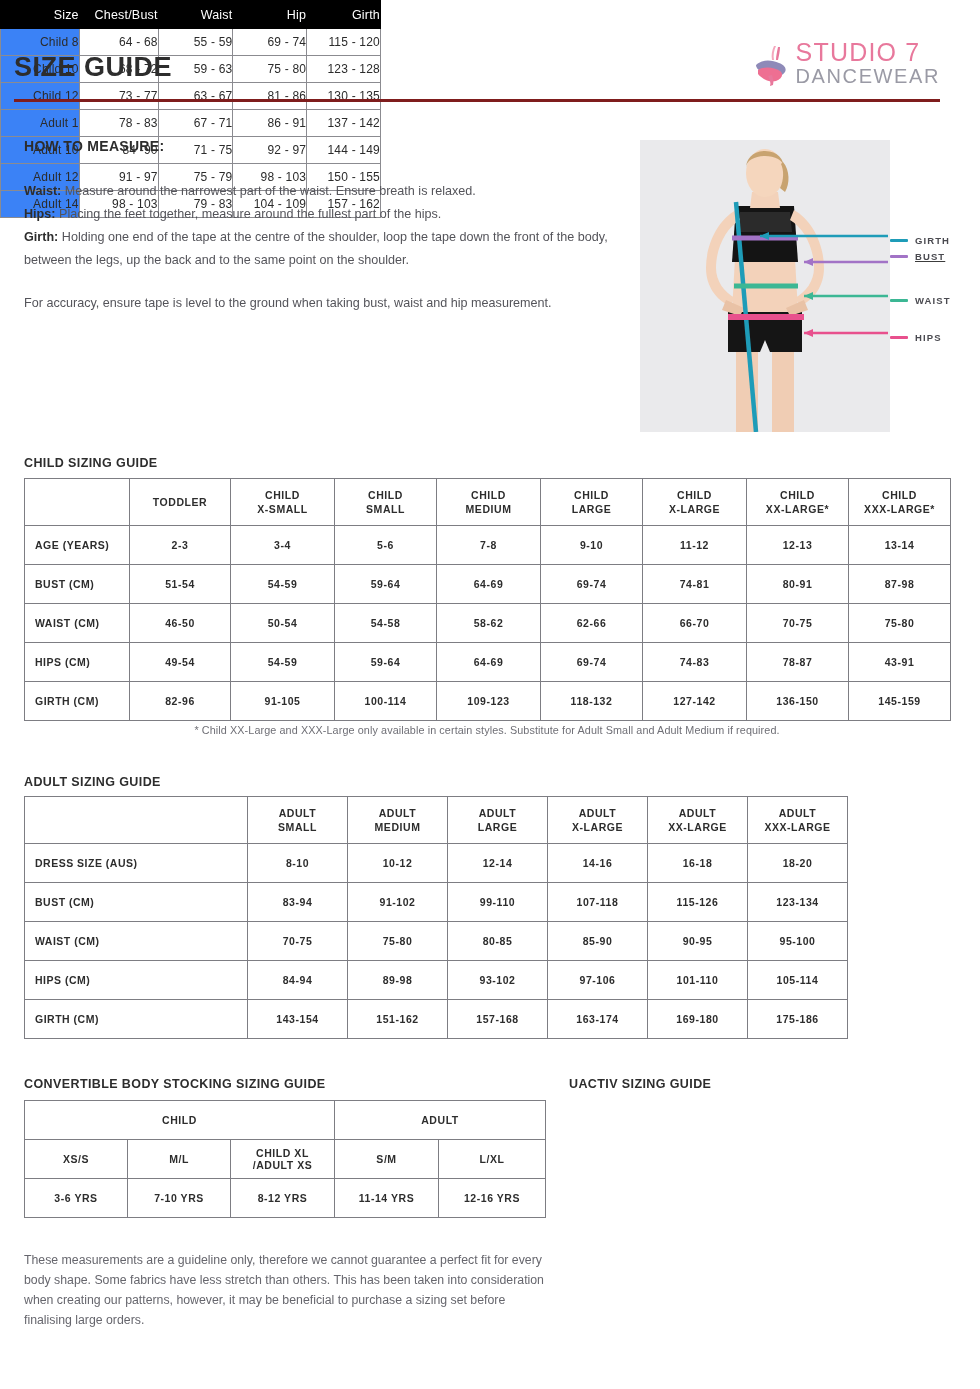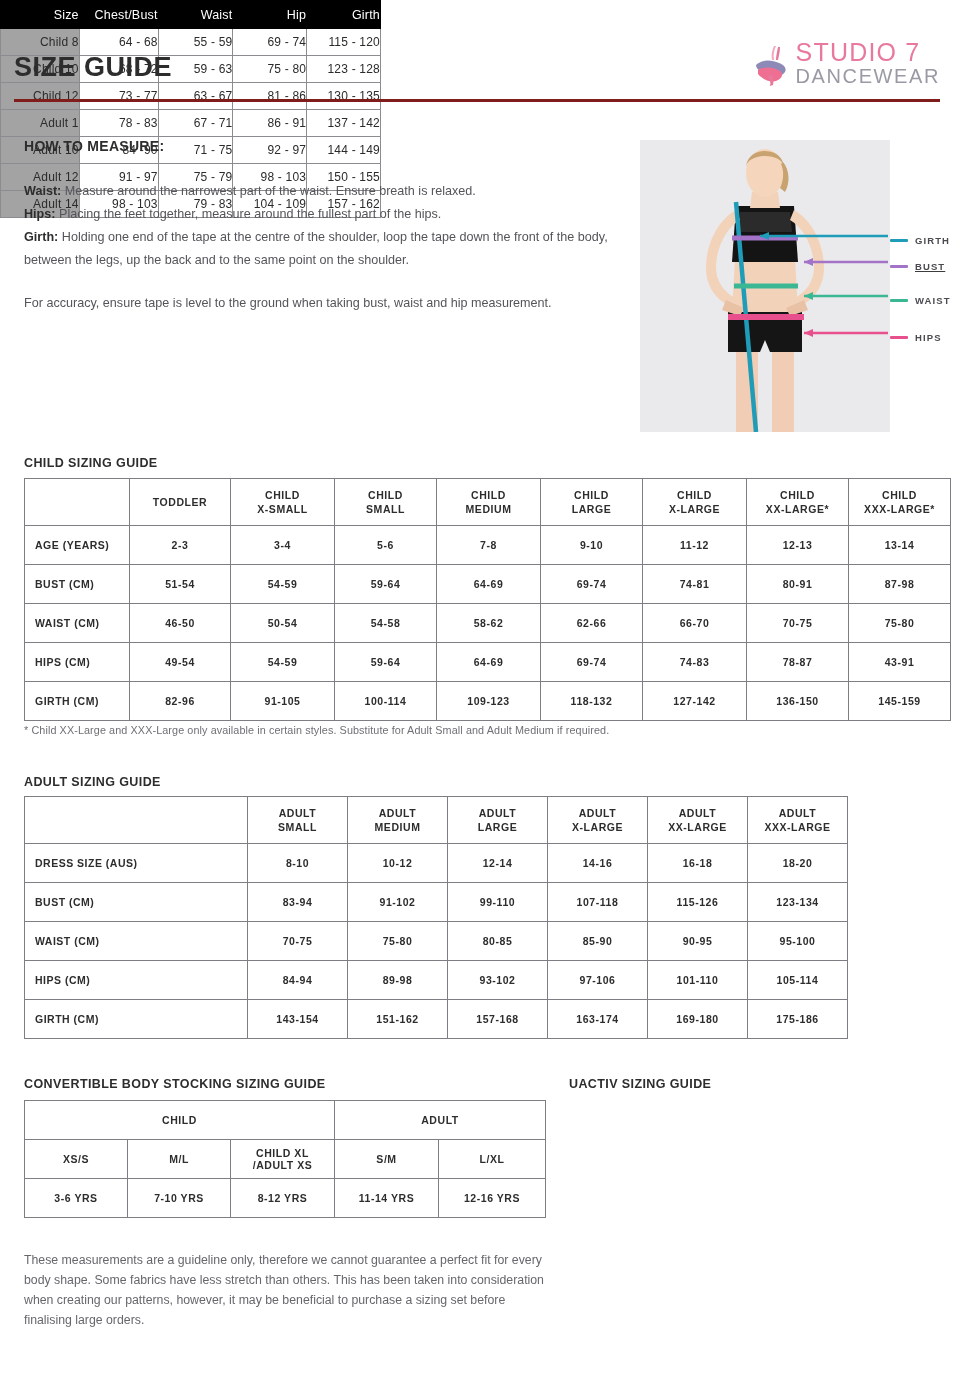--- a/index.html
+++ b/index.html
@@ -62,21 +62,21 @@
   .figure { position: absolute; left: 0; top: 0; width: 250px; height: 292px; }
 
   .callouts { position: absolute; left: 890px; top: 140px; width: 90px; height: 292px; }
   .callout { position: absolute; display: flex; align-items: center; }
   .callout .dash { width: 18px; height: 2.5px; border-radius: 1px; }
   .callout .lbl {
     font-size: 9.5px; font-weight: bold; letter-spacing: 1.1px;
     color: #4a4a50; margin-left: 7px;
   }
   .co-girth { top: 95px; }
-  .co-bust  { top: 121px; text-decoration: underline; }
+  .co-bust  { top: 111px; text-decoration: underline; }
   .co-waist { top: 155px; }
   .co-hips  { top: 192px; }
 
   
   .sec-label {
     position: absolute;
     font-size: 12.5px; font-weight: bold; letter-spacing: 0.4px; color: #2d2d2d;
   }
 
   
@@ -103,20 +103,21 @@
   }
   table.grid th.corner { border: 1px solid #7d7d83; }
 
   
   #child-table { left: 24px; top: 478px; width: 926px; }
   #child-table th, #child-table td { height: 39px; }
   #child-table thead th { height: 47px; }
 
   .footnote {
     position: absolute; left: 24px; top: 724px; width: 926px;
+    text-align: center;
     font-size: 10.8px; color: #6f6f76; letter-spacing: 0.1px;
   }
 
   
   #adult-table { left: 24px; top: 796px; width: 823px; }
   #adult-table th, #adult-table td { height: 39px; }
   #adult-table thead th { height: 47px; }
 
   
   #conv-table { left: 24px; top: 1100px; width: 521px; }
@@ -130,21 +131,21 @@
   #uactiv-table th, #uactiv-table td {
     border: 1px solid #8b8b90;
     text-align: right; vertical-align: middle;
     font-size: 12px; height: 27px; font-weight: normal;
     color: #2b2b2b; letter-spacing: 0.2px;
   }
   #uactiv-table thead th {
     background: #000000; color: #ffffff; border: 1px solid #000000;
     font-weight: normal; font-size: 12.5px; height: 28px;
   }
-  #uactiv-table td.sizecol { background: #a3a3a3; }
+  #uactiv-table td.sizecol { background: #3b82f6; }
 
   
   .please-note { position: absolute; left: 24px; top: 1250px; width: 530px; }
   .pn-title {
     font-size: 11.8px; font-weight: bold; color: #2d2d2d;
     letter-spacing: 0.3px; margin-bottom: 4px;
   }
   .pn-body { font-size: 12.3px; line-height: 20px; color: #66666d; }
 </style>
 </head>

